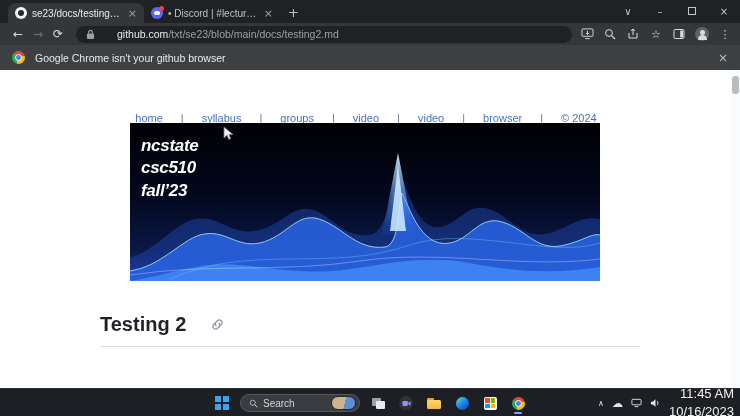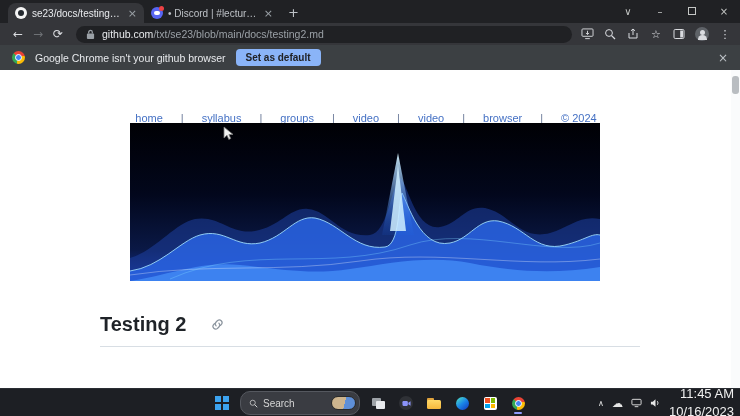--- a/index.html
+++ b/index.html
@@ -21,21 +21,21 @@
   .fav-discord::before{ content:""; position:absolute; right:-1px; top:-1px; width:5px; height:5px; border-radius:50%; background:#ed4245; }
   .newtab { color:#bdc1c6; font-size:13px; margin:0 0 3px 8px; }
   .win-controls { position:absolute; right:0; top:0; height:23px; display:flex; align-items:center; gap:0; }
   .wc { width:32px; text-align:center; color:#c4c7c5; font-size:10px; }
   .wc-max { display:inline-block; width:8px; height:8px; border:1px solid #c4c7c5; }
 
   
   .toolbar { height:22px; background:#35363a; display:flex; align-items:center; padding:0 8px; }
   .nav-btn { font-size:12px; color:#dadce0; width:20px; text-align:center; }
   .nav-btn.disabled { color:#6e7175; }
-  .omnibox { flex:1; height:17px; background:#202124; border-radius:10px; display:flex; align-items:center; padding:0 10px; gap:7px; margin:0 8px; min-width:0; }
+  .omnibox { flex:1; height:17px; background:#202124; border-radius:10px; display:flex; align-items:center; padding:0 10px; gap:22px; margin:0 8px; min-width:0; }
   .url { font-size:10.5px; white-space:nowrap; overflow:hidden; }
   .url-domain { color:#e8eaed; }
   .url-path { color:#9aa0a6; }
   .tb-icons { display:flex; align-items:center; gap:9px; color:#dadce0; }
   .tb-ic { width:14px; height:14px; display:flex; align-items:center; justify-content:center; font-size:11px; }
   .avatar { width:14px; height:14px; border-radius:50%; background:#5f6368; position:relative; }
   .avatar::before { content:""; position:absolute; left:4.5px; top:2.5px; width:5px; height:5px; border-radius:50%; background:#dadce0; }
   .avatar::after { content:""; position:absolute; left:2.5px; top:8px; width:9px; height:5px; border-radius:5px 5px 0 0; background:#dadce0; }
 
   
@@ -76,21 +76,21 @@
   .scroll-track { position:absolute; right:0; top:70px; width:9px; height:318px; background:#fafbfc; }
   .scroll-thumb { position:absolute; right:1px; top:6px; width:7px; height:18px; background:#b9bdc1; border-radius:3px; }
 
   .cursor { position:absolute; left:223px; top:126px; z-index:50; }
 
   
   .taskbar { position:absolute; left:0; bottom:0; width:740px; height:28px; background:#1d1f24; border-top:1px solid #2a2d33; }
   .tb-center { position:absolute; left:50%; top:0; transform:translateX(-50%); height:28px; display:flex; align-items:center; gap:8px; }
   .start { width:14px; height:14px; display:grid; grid-template-columns:6px 6px; grid-template-rows:6px 6px; gap:1.5px; }
   .start span { background:#3ca3f0; }
-  .search-pill { width:120px; height:24px; background:#3a3c42; border:1px solid #55585f; border-radius:10px; display:flex; align-items:center; gap:5px; padding:0 3px 0 8px; color:#d6d6d6; font-size:10px; }
+  .search-pill { width:120px; height:18px; background:#3a3c42; border:1px solid #55585f; border-radius:10px; display:flex; align-items:center; gap:5px; padding:0 3px 0 8px; color:#d6d6d6; font-size:10px; }
   .pill-thumb { margin-left:auto; width:25px; height:14px; border-radius:7px; background:linear-gradient(105deg,#cdb48e 0 55%,#5e8fd8 55%); border:1px solid #2a2a2a; }
   .tb-app { width:20px; height:24px; display:flex; align-items:center; justify-content:center; position:relative; }
   .taskview { position:relative; width:13px; height:11px; }
   .taskview .tv1 { position:absolute; left:0; top:0; width:9px; height:8px; background:#9ea3a8; border-radius:1px; }
   .taskview .tv2 { position:absolute; right:0; bottom:0; width:9px; height:8px; background:#e8eaed; border-radius:1px; }
   .chat-ic { width:14px; height:14px; border-radius:50%; background:#2f3136; display:flex; align-items:center; justify-content:center; }
   .folder { position:relative; width:14px; height:11px; }
   .folder::before { content:""; position:absolute; left:0; top:0; width:7px; height:4px; border-radius:1px; background:#e0a33d; }
   .folder::after { content:""; position:absolute; left:0; top:2px; width:14px; height:9px; border-radius:1.5px; background:linear-gradient(#ffd968,#f6b83c); }
   .edge-ic { width:13px; height:13px; border-radius:50%; background:linear-gradient(140deg,#49d6c9 10%,#1a86e8 50%,#1445c8 90%); }
@@ -165,21 +165,20 @@
         </svg>
     </span>
     <span class="avatar"></span>
     <span class="tb-ic uni">⋮</span>
   </div>
 </div>
 
 <div class="infobar">
   <span class="chrome-ball"></span>
   <span>Google Chrome isn't your github browser</span>
-  <button class="set-default">Set as default</button>
   <span class="infobar-close uni">×</span>
 </div>
 
 <div class="gh-toolbar">
   <div class="seg-group">
     <span class="seg active">Preview</span>
     <span class="seg">Code</span>
     <span class="seg">Blame</span>
   </div>
   <span class="gh-meta">689 lines (420 loc) · 21.1 KB</span>
@@ -233,20 +232,25 @@
       <rect width="470" height="158" fill="url(#bg)"></rect>
       <path d="M0,135 C25,128 45,100 65,96 C90,92 100,112 125,108 C150,104 160,84 178,86 C200,88 210,115 240,112 C258,110 262,60 270,55 C278,60 285,108 310,104 C330,100 335,82 355,85 C380,90 390,118 420,110 C440,104 450,92 470,96 L470,158 0,158 Z" fill="#1d3fa0" opacity="0.55"></path>
       <path d="M0,148 C30,144 50,118 70,112 C95,105 105,125 130,120 C155,114 165,92 185,95 C210,100 225,128 255,124 C270,122 268,80 272,70 C278,80 290,126 320,120 C340,116 348,95 368,98 C395,103 405,130 435,122 C455,117 462,110 470,112 L470,158 0,158 Z" fill="#2b66e8" opacity="0.8"></path>
       <path d="M0,148 C30,144 50,118 70,112 C95,105 105,125 130,120 C155,114 165,92 185,95 C210,100 225,128 255,124 C270,122 268,80 272,70 C278,80 290,126 320,120 C340,116 348,95 368,98 C395,103 405,130 435,122 C455,117 462,110 470,112" fill="none" stroke="#a5e3ff" stroke-width="1" opacity="0.85"></path>
       <path d="M252,112 L268,30 L284,112 Z" fill="url(#spike)" opacity="0.95"></path>
       <path d="M260,108 L268,42 L276,108 Z" fill="#cfeeff" opacity="0.85"></path>
       <path d="M0,158 C40,152 70,138 110,142 C150,146 180,152 220,146 C260,140 300,132 340,140 C380,148 420,152 470,144 L470,158 Z" fill="#3f86f2" opacity="0.92"></path>
       <path d="M0,152 C80,140 150,150 230,138 C310,126 390,146 470,136" fill="none" stroke="#ffffff" stroke-width="0.8" opacity="0.4"></path>
       <path d="M40,156 C120,120 200,150 280,122 C340,102 420,136 470,120" fill="none" stroke="#7fd4ff" stroke-width="0.8" opacity="0.45"></path>
     </svg>
+    <div class="banner-left">
+      <div>ncstate</div>
+      <div>csc510</div>
+      <div>fall’23</div>
+    </div>
   </div>
 
   <div class="md-heading">
     <span>Testing 2</span>
     <svg width="13" height="13" viewBox="0 0 14 14">
         <path d="M5.5 8.5a3 3 0 010-4.2l1.6-1.6a3 3 0 014.2 4.2l-1 1M8.5 5.5a3 3 0 010 4.2l-1.6 1.6a3 3 0 01-4.2-4.2l1-1" stroke="#8c959f" stroke-width="1.3" fill="none" stroke-linecap="round"></path>
       </svg>
   </div>
   <div class="md-hr"></div>
 </div>

